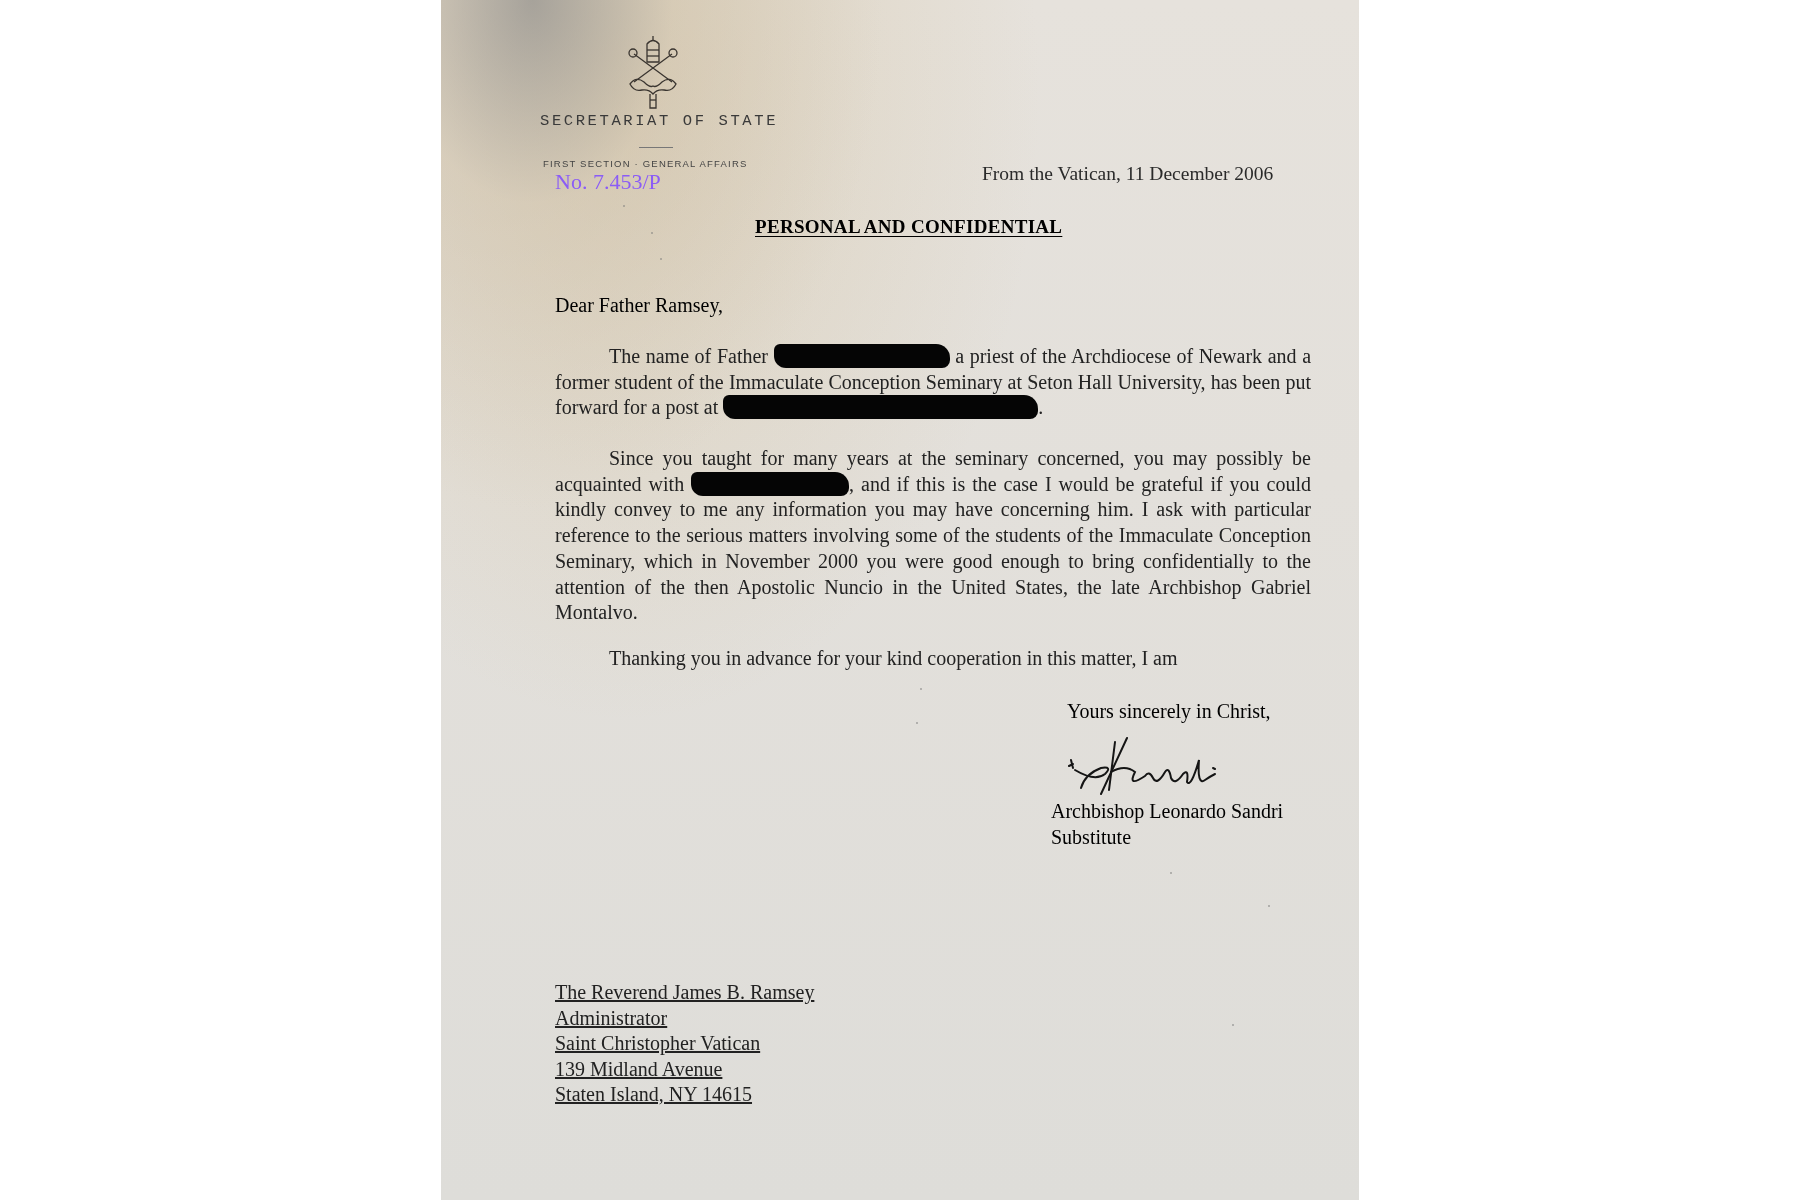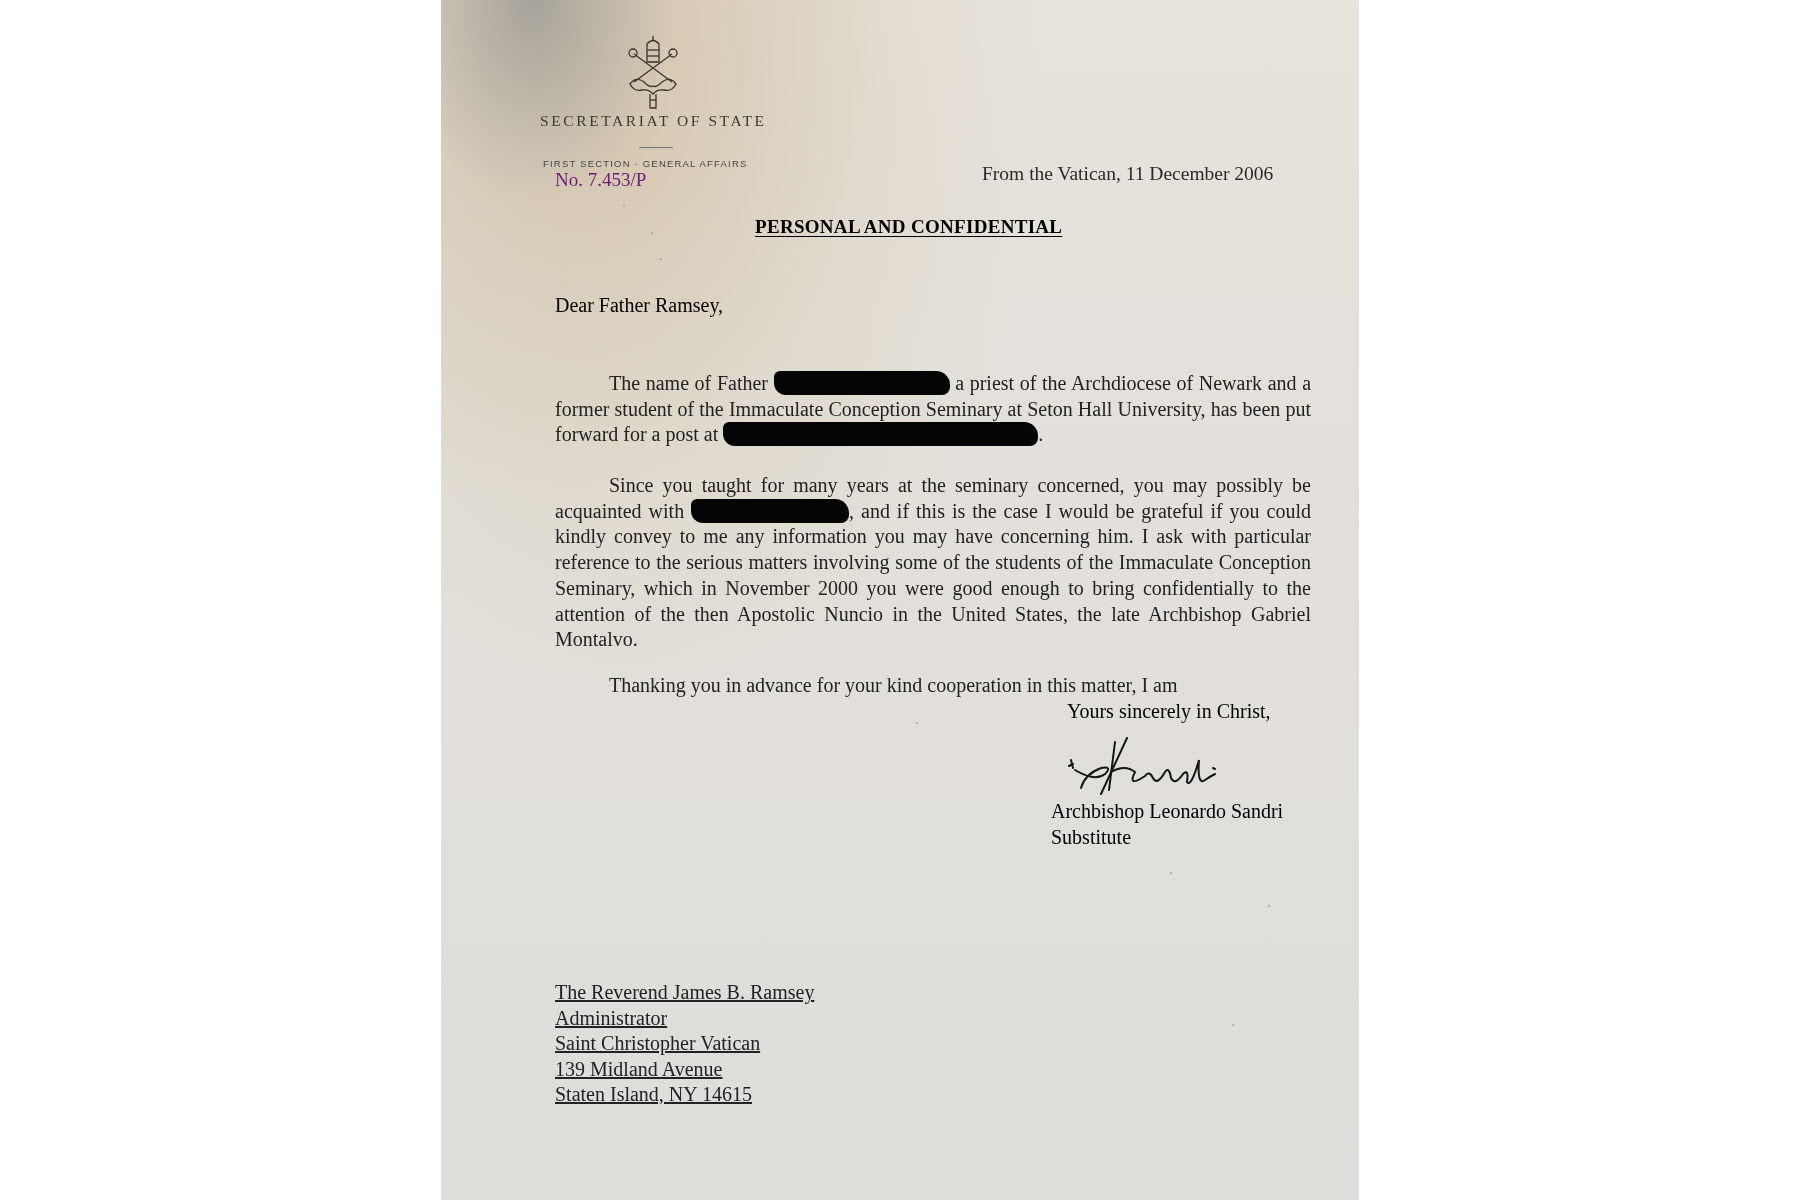--- a/index.html
+++ b/index.html
@@ -12,38 +12,38 @@
     position:absolute; left:441px; top:0; width:918px; height:1200px;
     background:
       radial-gradient(ellipse at 10% 0%, rgba(120,120,120,0.55) 0%, rgba(200,185,160,0.35) 12%, rgba(0,0,0,0) 30%),
       radial-gradient(ellipse at 20% 8%, rgba(210,190,150,0.45) 0%, rgba(0,0,0,0) 40%),
       linear-gradient(180deg, #e6e2dc 0%, #e3e0db 40%, #deddd9 100%);
     color:#1c1c1c;
   }
   .abs { position:absolute; white-space:nowrap; }
   .crest { position:absolute; left:622px; top:34px; width:62px; height:78px; }
   .dept {
-    font-family:Liberation Serif, serif; font-size:15.5px; letter-spacing:2.6px;
+    font-family:Liberation Mono, monospace; font-size:15.5px; letter-spacing:2.6px;
     color:#3a3a3a; left:540px; top:112px;
   }
   .rule { position:absolute; left:639px; top:147px; width:34px; height:1px; background:#777; }
   .section {
     font-family:"Liberation Sans", sans-serif; font-size:9.5px; letter-spacing:1.2px;
     color:#444; left:543px; top:158px;
   }
-  .ref { font-size:19px; left:555px; top:169px; color:#701a75; }
+  .ref { font-size:22px; left:555px; top:169px; color:#8b5cf6; }
   .date { font-size:19.5px; left:982px; top:163px; color:#2a2a2a; }
   .heading {
     font-size:19px; font-weight:bold; left:755px; top:216px; text-decoration:underline;
     text-underline-offset:3px; letter-spacing:0.3px;
   }
   .salutation { font-size:20px; left:555px; top:294px; }
   .para {
     position:absolute; left:555px; width:756px; font-size:20px; line-height:25.7px;
-    text-align:justify; color:#222;margin-top:27px;
+    text-align:justify; color:#222;
   }
   .para .indent { display:inline-block; width:54px; }
   .redact {
     display:inline-block; background:#050505; height:24px; vertical-align:-5px;
     border-radius:6px 14px 8px 12px;
   }
   .closing { font-size:20px; }
   .sign-block { position:absolute; left:1051px; top:700px;margin-left:16px; }
   .signature { position:absolute; left:1065px; top:730px; width:180px; height:80px; }
   .address { position:absolute; left:555px; top:980px; font-size:20px; line-height:25.5px; color:#222; }

